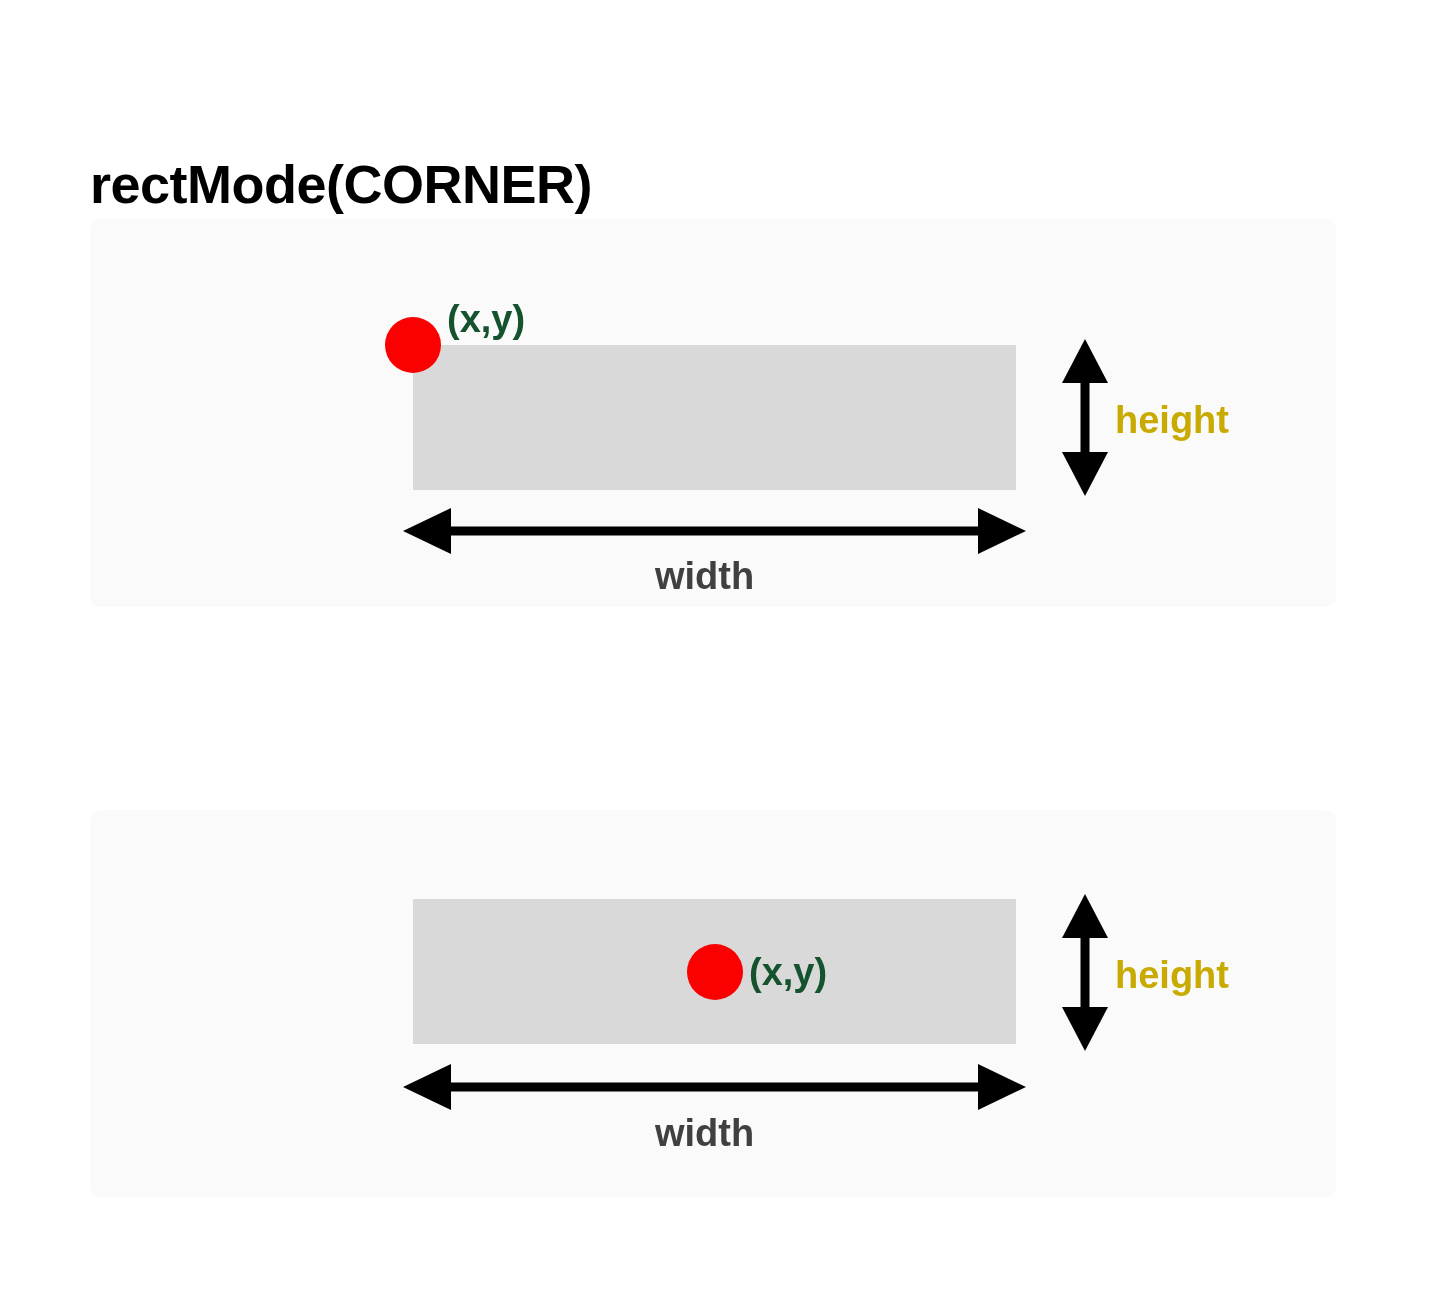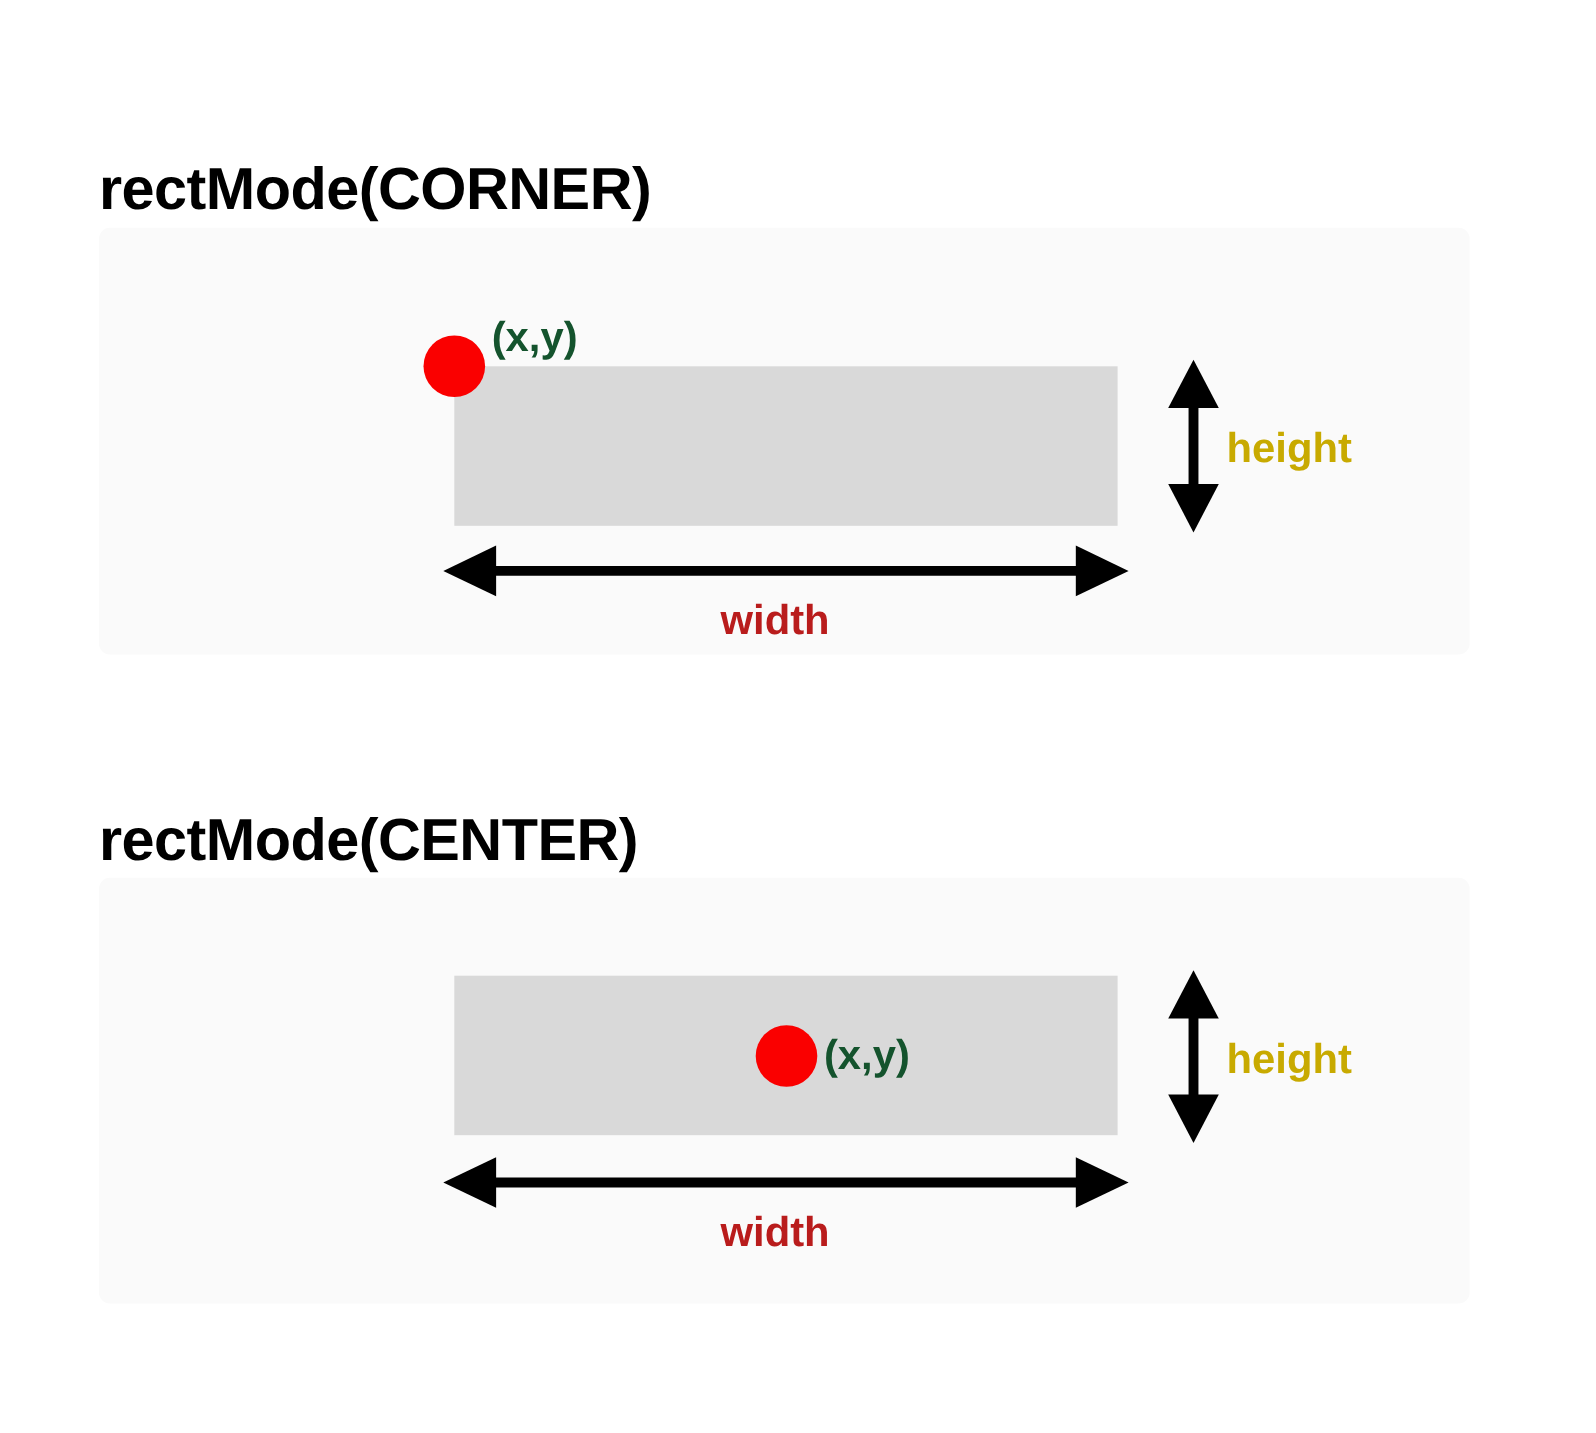--- a/index.html
+++ b/index.html
@@ -9,21 +9,21 @@
   }
   body {
     width: 1451px;
     height: 1303px;
     font-family: "Liberation Sans", sans-serif;
     overflow: hidden;
     position: relative;
   }
   .stage {
     position: absolute;
-    left: 0; top: 0;
+    left: 0; top: 12px;
     width: 1451px;
     height: 993px;
   }
   .section-title {
     position: absolute;
     font-family: "Liberation Sans", sans-serif;
     font-weight: bold;
     font-size: 54px;
     letter-spacing: -0.5px;
     color: #000000;
@@ -54,21 +54,21 @@
     line-height: 1;
   }
   .dim-label {
     position: absolute;
     font-family: "Liberation Sans", sans-serif;
     font-weight: bold;
     font-size: 38px;
     white-space: nowrap;
     line-height: 1;
   }
-  .label-width { color: #b91c1c; }
+  .label-width { color: #404040; }
   .label-height { color: #C8AA00; text-align: right; }
   .arrow-svg {
     position: absolute;
     overflow: visible;
   }
 </style>
 </head>
 <body>
 
 <div class="stage">
@@ -93,21 +93,20 @@
       <polygon points="25,157 2,113 48,113" fill="#000000"></polygon>
     </svg>
 
     <div class="dim-label label-height" style="left:1025px; top:182px;">height</div>
 
     <div class="anchor-dot" style="left:295px; top:98px; width:56px; height:56px;"></div>
 
     <div class="xy-label" style="left:357px; top:81px;">(x,y)</div>
   </div>
 
-  <div class="section-title" style="left:90px; top:737px;">rectMode(CENTER)</div>
 
   <div class="panel" style="left:90px; top:798px; width:1246px; height:387px;">
 
     <div class="rect-shape" style="left:323px; top:89px; width:603px; height:145px;"></div>
 
     <svg class="arrow-svg" style="left:313px; top:252px; width:623px; height:50px;" viewBox="0 0 623 50">
       <line x1="47" y1="25" x2="576" y2="25" stroke="#000000" stroke-width="9"></line>
       <polygon points="0,25 48,2 48,48" fill="#000000"></polygon>
       <polygon points="623,25 575,2 575,48" fill="#000000"></polygon>
     </svg>

